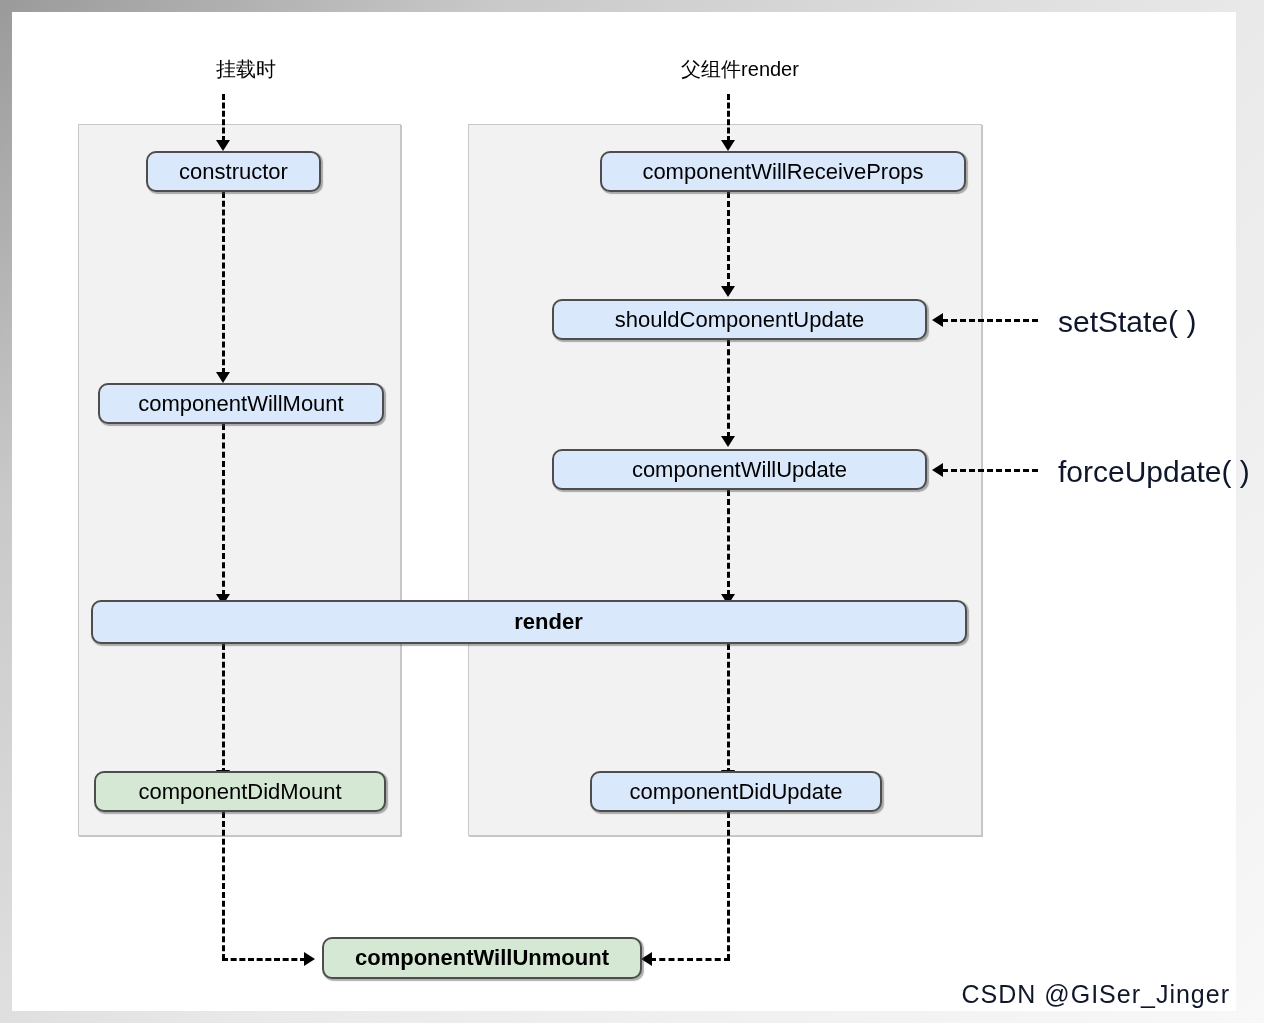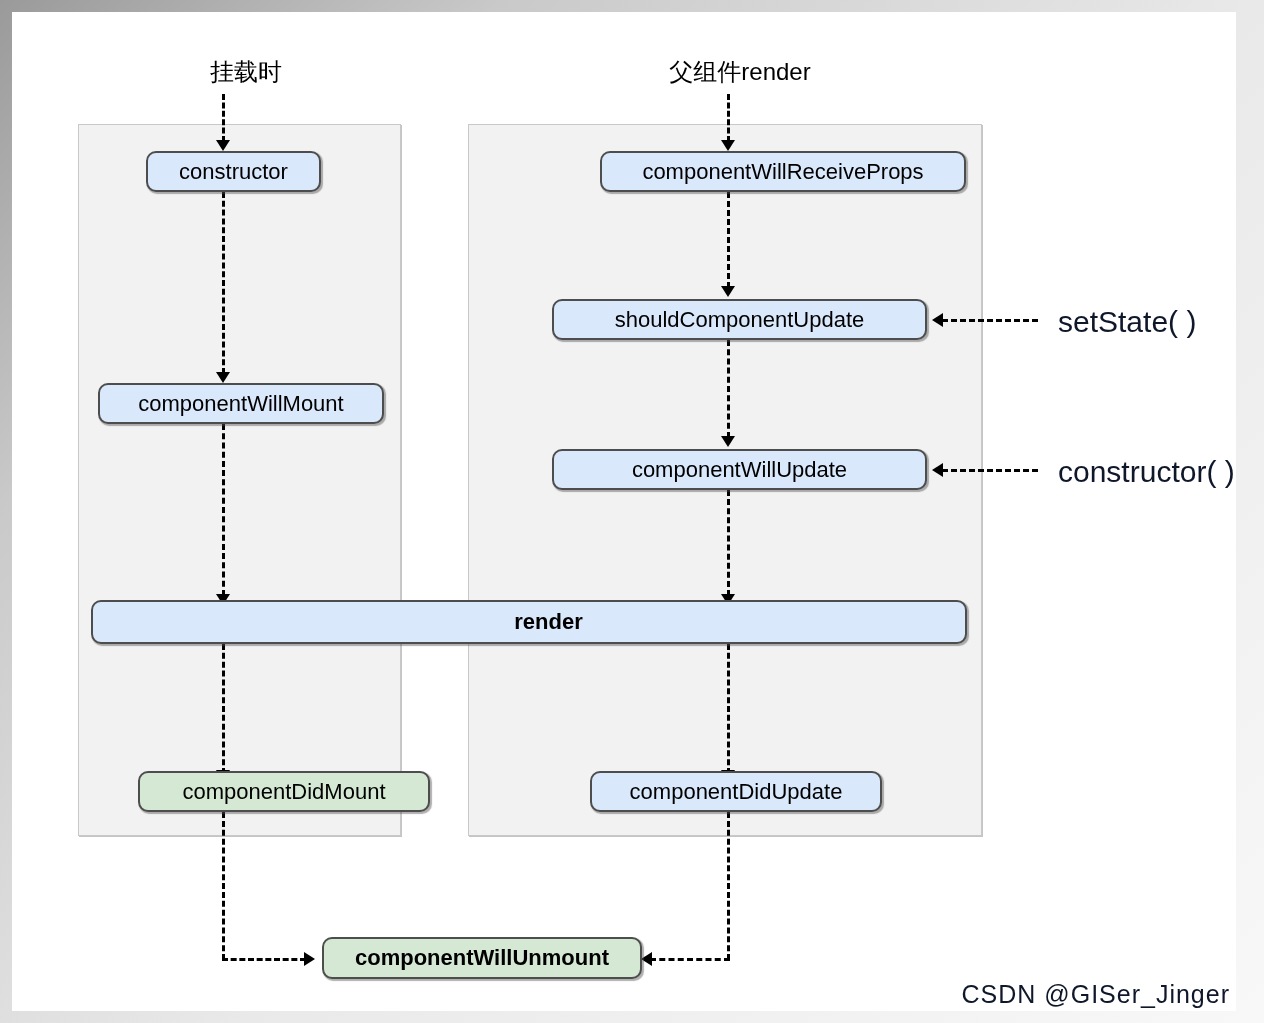--- a/index.html
+++ b/index.html
@@ -52,21 +52,21 @@
     white-space: nowrap;
     box-shadow: 1.5px 1.5px 1px rgba(80,80,80,0.45);
   }
   .node.blue  { background: #dae8fc; }
   .node.green { background: #d5e8d4; }
   .node.bold  { font-weight: bold; padding-left: 39px; }
 
   
   .col-title {
     position: absolute;
-    font-size: 24px;
+    font-size: 20px;
     color: #000;
     white-space: nowrap;
     text-align: center;
   }
 
   
   .side-label {
     position: absolute;
     font-size: 30px;
     color: #0f172a;
@@ -175,21 +175,21 @@
     <div class="arrow-left" style="left:920px; top:451px;"></div>
 
     <div class="node blue" style="left:134px; top:139px; width:175px; height:41px;">
       <span>constructor</span>
     </div>
 
     <div class="node blue" style="left:86px; top:371px; width:286px; height:41px;">
       <span>componentWillMount</span>
     </div>
 
-    <div class="node green" style="left:82px; top:759px; width:292px; height:41px;margin-left:44px;">
+    <div class="node green" style="left:82px; top:759px; width:292px; height:41px;">
       <span>componentDidMount</span>
     </div>
 
     <div class="node blue" style="left:552px; top:139px; width:366px; height:41px;margin-left:36px;">
       <span>componentWillReceiveProps</span>
     </div>
 
     <div class="node blue" style="left:540px; top:437px; width:375px; height:41px;">
       <span>componentWillUpdate</span>
     </div>
@@ -205,18 +205,18 @@
     <div class="node blue bold" style="left:79px; top:588px; width:876px; height:44px;">
       <span>render</span>
     </div>
 
     <div class="node green" style="left:310px; top:925px; width:320px; height:42px;font-weight:bold;">
       <span>componentWillUnmount</span>
     </div>
 
     <div class="side-label" style="left:1046px; top:293px;">setState( )</div>
 
-    <div class="side-label" style="left:1046px; top:443px;">constructor( )</div>
+    <div class="side-label" style="left:1046px; top:443px;">forceUpdate( )</div>
 
     <div id="watermark">CSDN @GISer_Jinger</div>
 
   </div>
 </div>
 
 </body></html>

